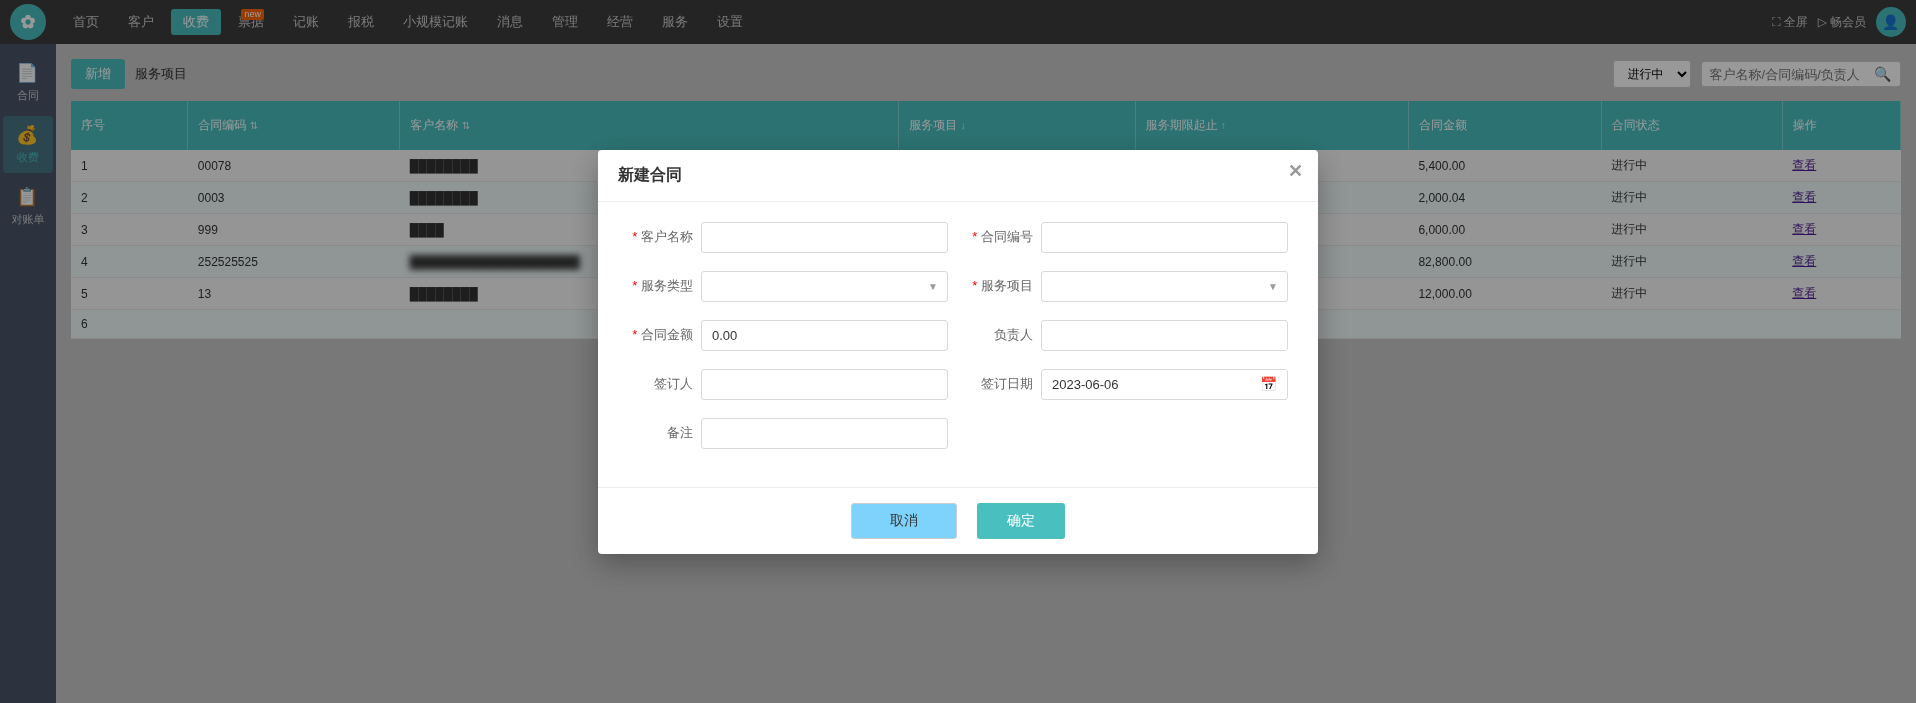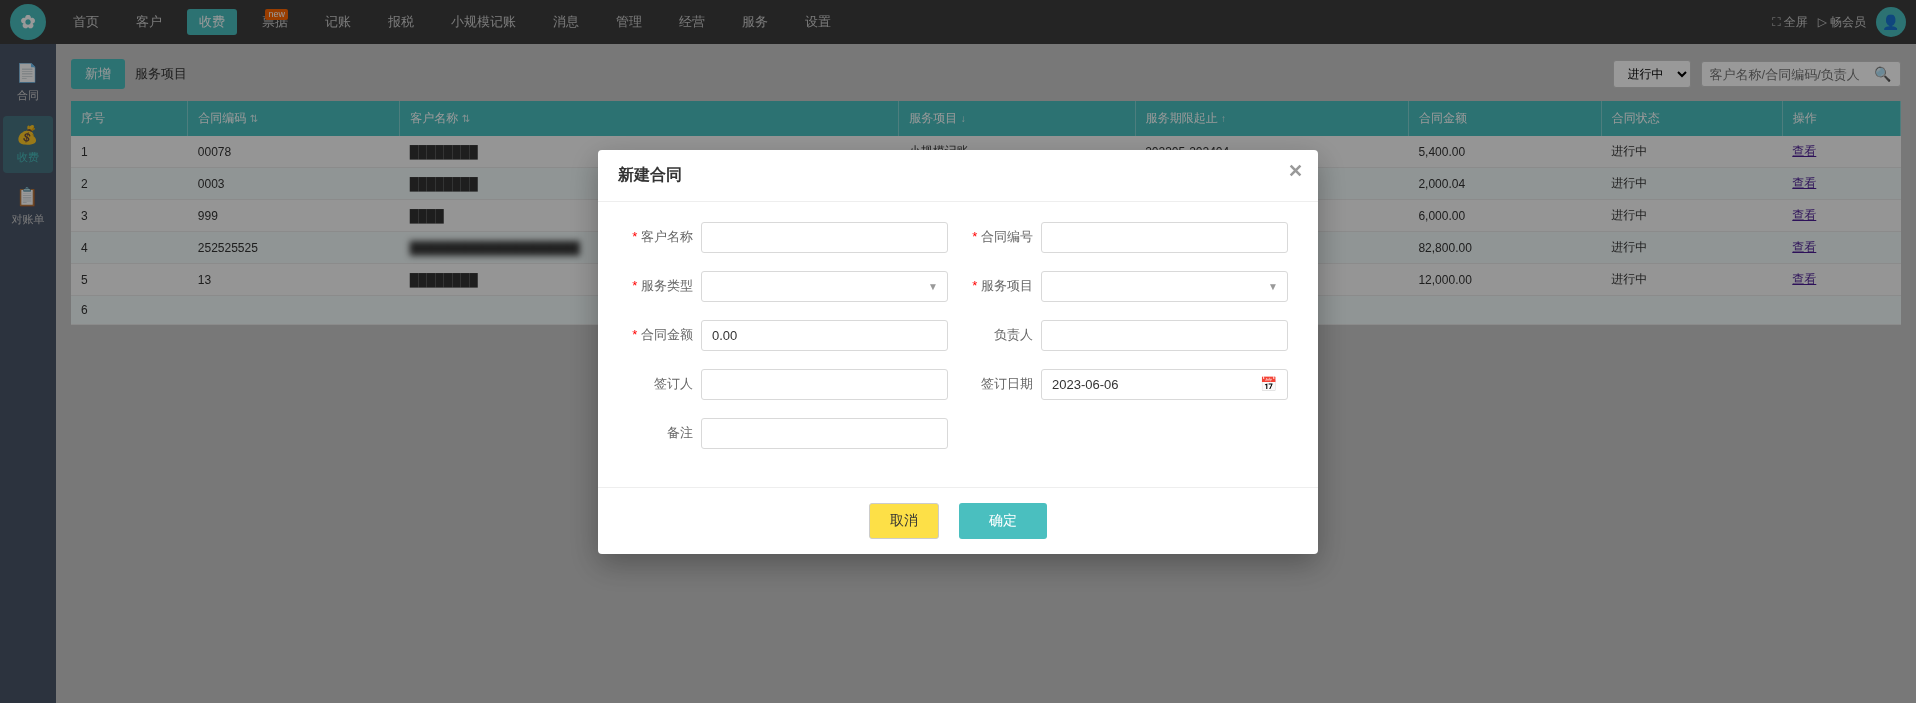--- a/index.html
+++ b/index.html
@@ -9,21 +9,21 @@
     .top-nav {
       display: flex; align-items: center; height: 44px;
       background: #3d3d3d; color: #ccc; padding: 0 10px;
     }
     .top-nav .logo {
       width: 36px; height: 36px; background: #4abfbf;
       border-radius: 50%; display: flex; align-items: center; justify-content: center;
       margin-right: 15px; flex-shrink: 0;
     }
     .top-nav .logo span { color: white; font-size: 18px; font-weight: bold; }
-    .nav-items { display: flex; gap: 13px; flex: 1; align-items: center; }
+    .nav-items { display: flex; gap: 5px; flex: 1; align-items: center; }
     .nav-item {
       padding: 4px 12px; color: #ccc; cursor: pointer; border-radius: 3px;
       font-size: 13px; position: relative;
     }
     .nav-item.active { background: #4abfbf; color: #fff; }
     .nav-item .new-badge {
       position: absolute; top: 0; right: 12px;
       background: #ff6600; color: white; font-size: 9px;
       padding: 1px 3px; border-radius: 2px; line-height: 1;
     }
@@ -74,21 +74,21 @@
     }
     .search-box input {
       border: none; outline: none; font-size: 13px; width: 160px; color: #999;
     }
     .search-icon { color: #999; font-size: 14px; cursor: pointer; }
 
     
     .data-table { width: 100%; border-collapse: collapse; background: white; }
     .data-table thead tr { background: #4abfbf; color: white; }
     .data-table th {
-      padding: 9px 10px; font-size: 12px; font-weight: normal;
+      padding: 16px 10px; font-size: 12px; font-weight: normal;
       border-right: 1px solid rgba(255,255,255,0.3); text-align: left;
     }
     .data-table tbody tr:nth-child(odd) { background: #f9f9f9; }
     .data-table tbody tr:nth-child(even) { background: #f0f8f8; }
     .data-table td { padding: 7px 10px; font-size: 12px; color: #333; border-bottom: 1px solid #e8e8e8; }
     .sort-icon { font-size: 10px; color: rgba(255,255,255,0.8); }
     .action-link { color: #4c1d95; cursor: pointer; text-decoration: underline; }
     .status-badge { color: #333; }
 
     
@@ -130,21 +130,21 @@
     }
     .form-select-wrapper::after {
       content: "▼"; position: absolute; right: 10px; top: 50%;
       transform: translateY(-50%); font-size: 10px; color: #999; pointer-events: none;
     }
     .modal-footer {
       padding: 15px 20px; display: flex; justify-content: center; gap: 20px;
       border-top: 1px solid #eee;
     }
     .btn-cancel {
-      padding: 8px 20px; border: 1px solid #ccc; background: #fde047;
+      padding: 8px 38px; border: 1px solid #ccc; background: #7dd3fc;
       border-radius: 3px; cursor: pointer; font-size: 14px; color: #333;
     }
     .btn-confirm {
       padding: 8px 30px; border: none; background: #4abfbf;
       border-radius: 3px; cursor: pointer; font-size: 14px; color: white;
     }
     .date-input-wrapper { flex: 1; position: relative; }
     .date-input-wrapper input {
       width: 100%; padding: 7px 30px 7px 10px; border: 1px solid #d9d9d9;
       border-radius: 3px; font-size: 13px; outline: none; color: #333;

